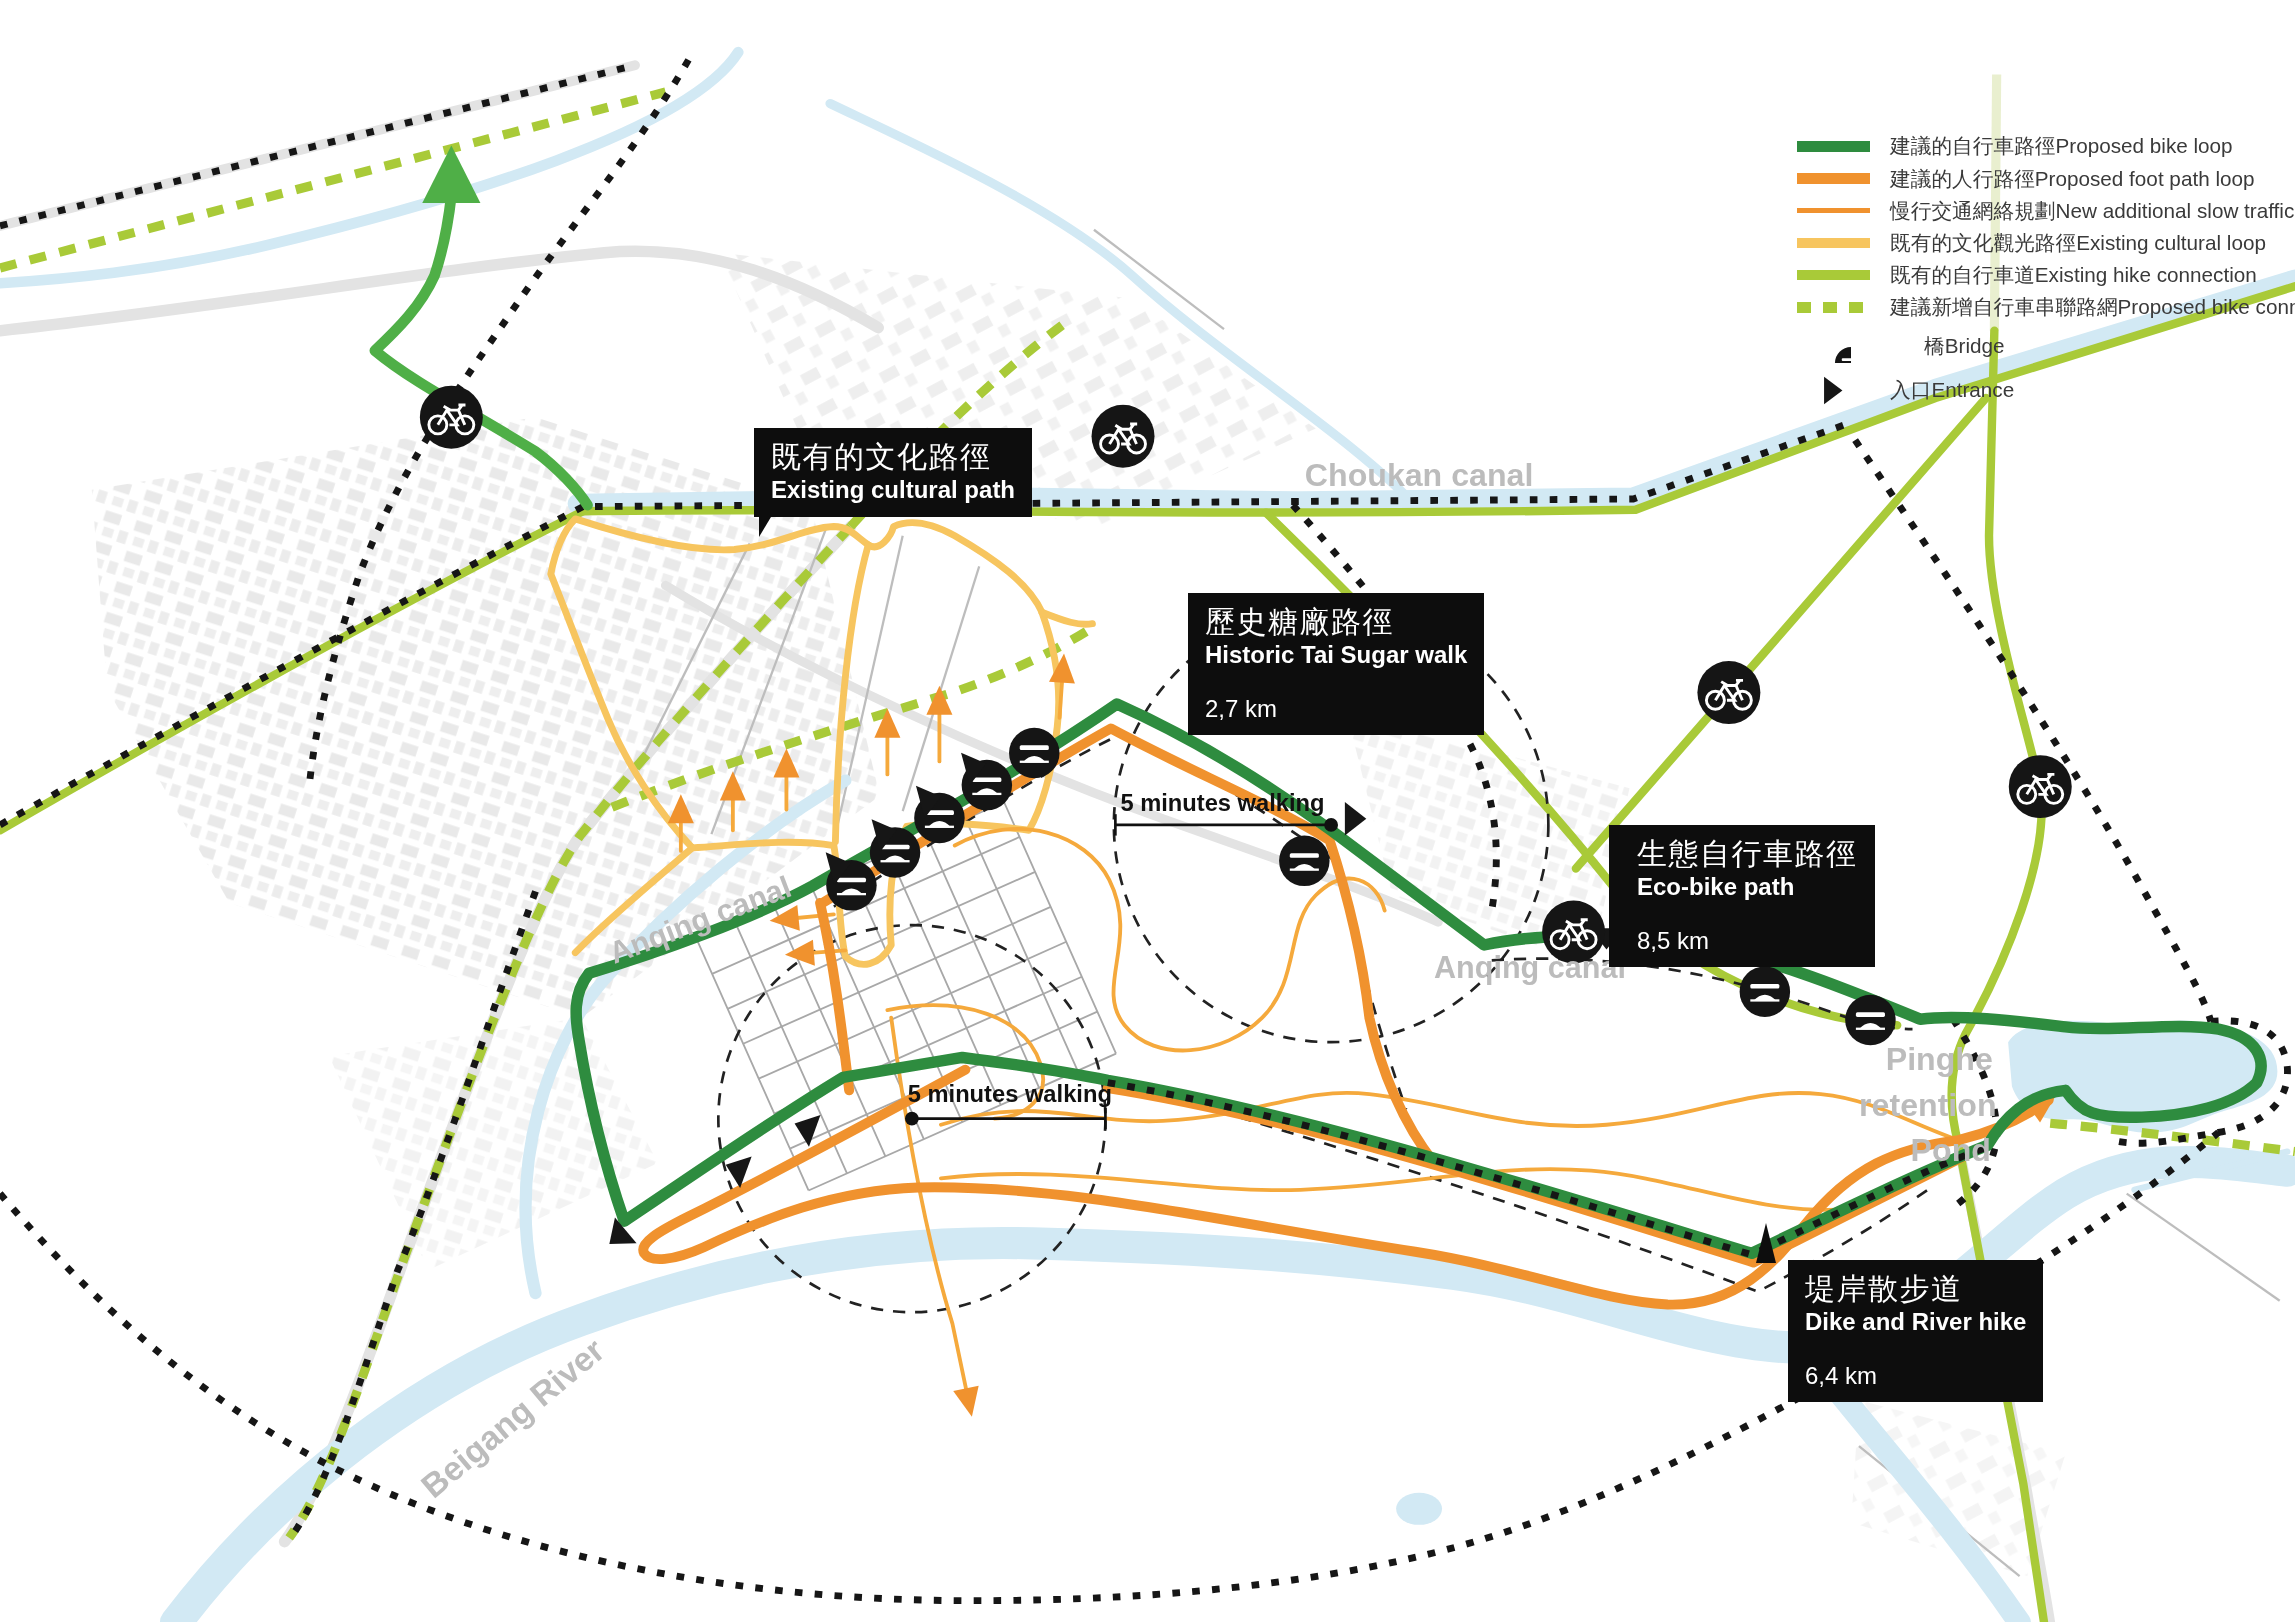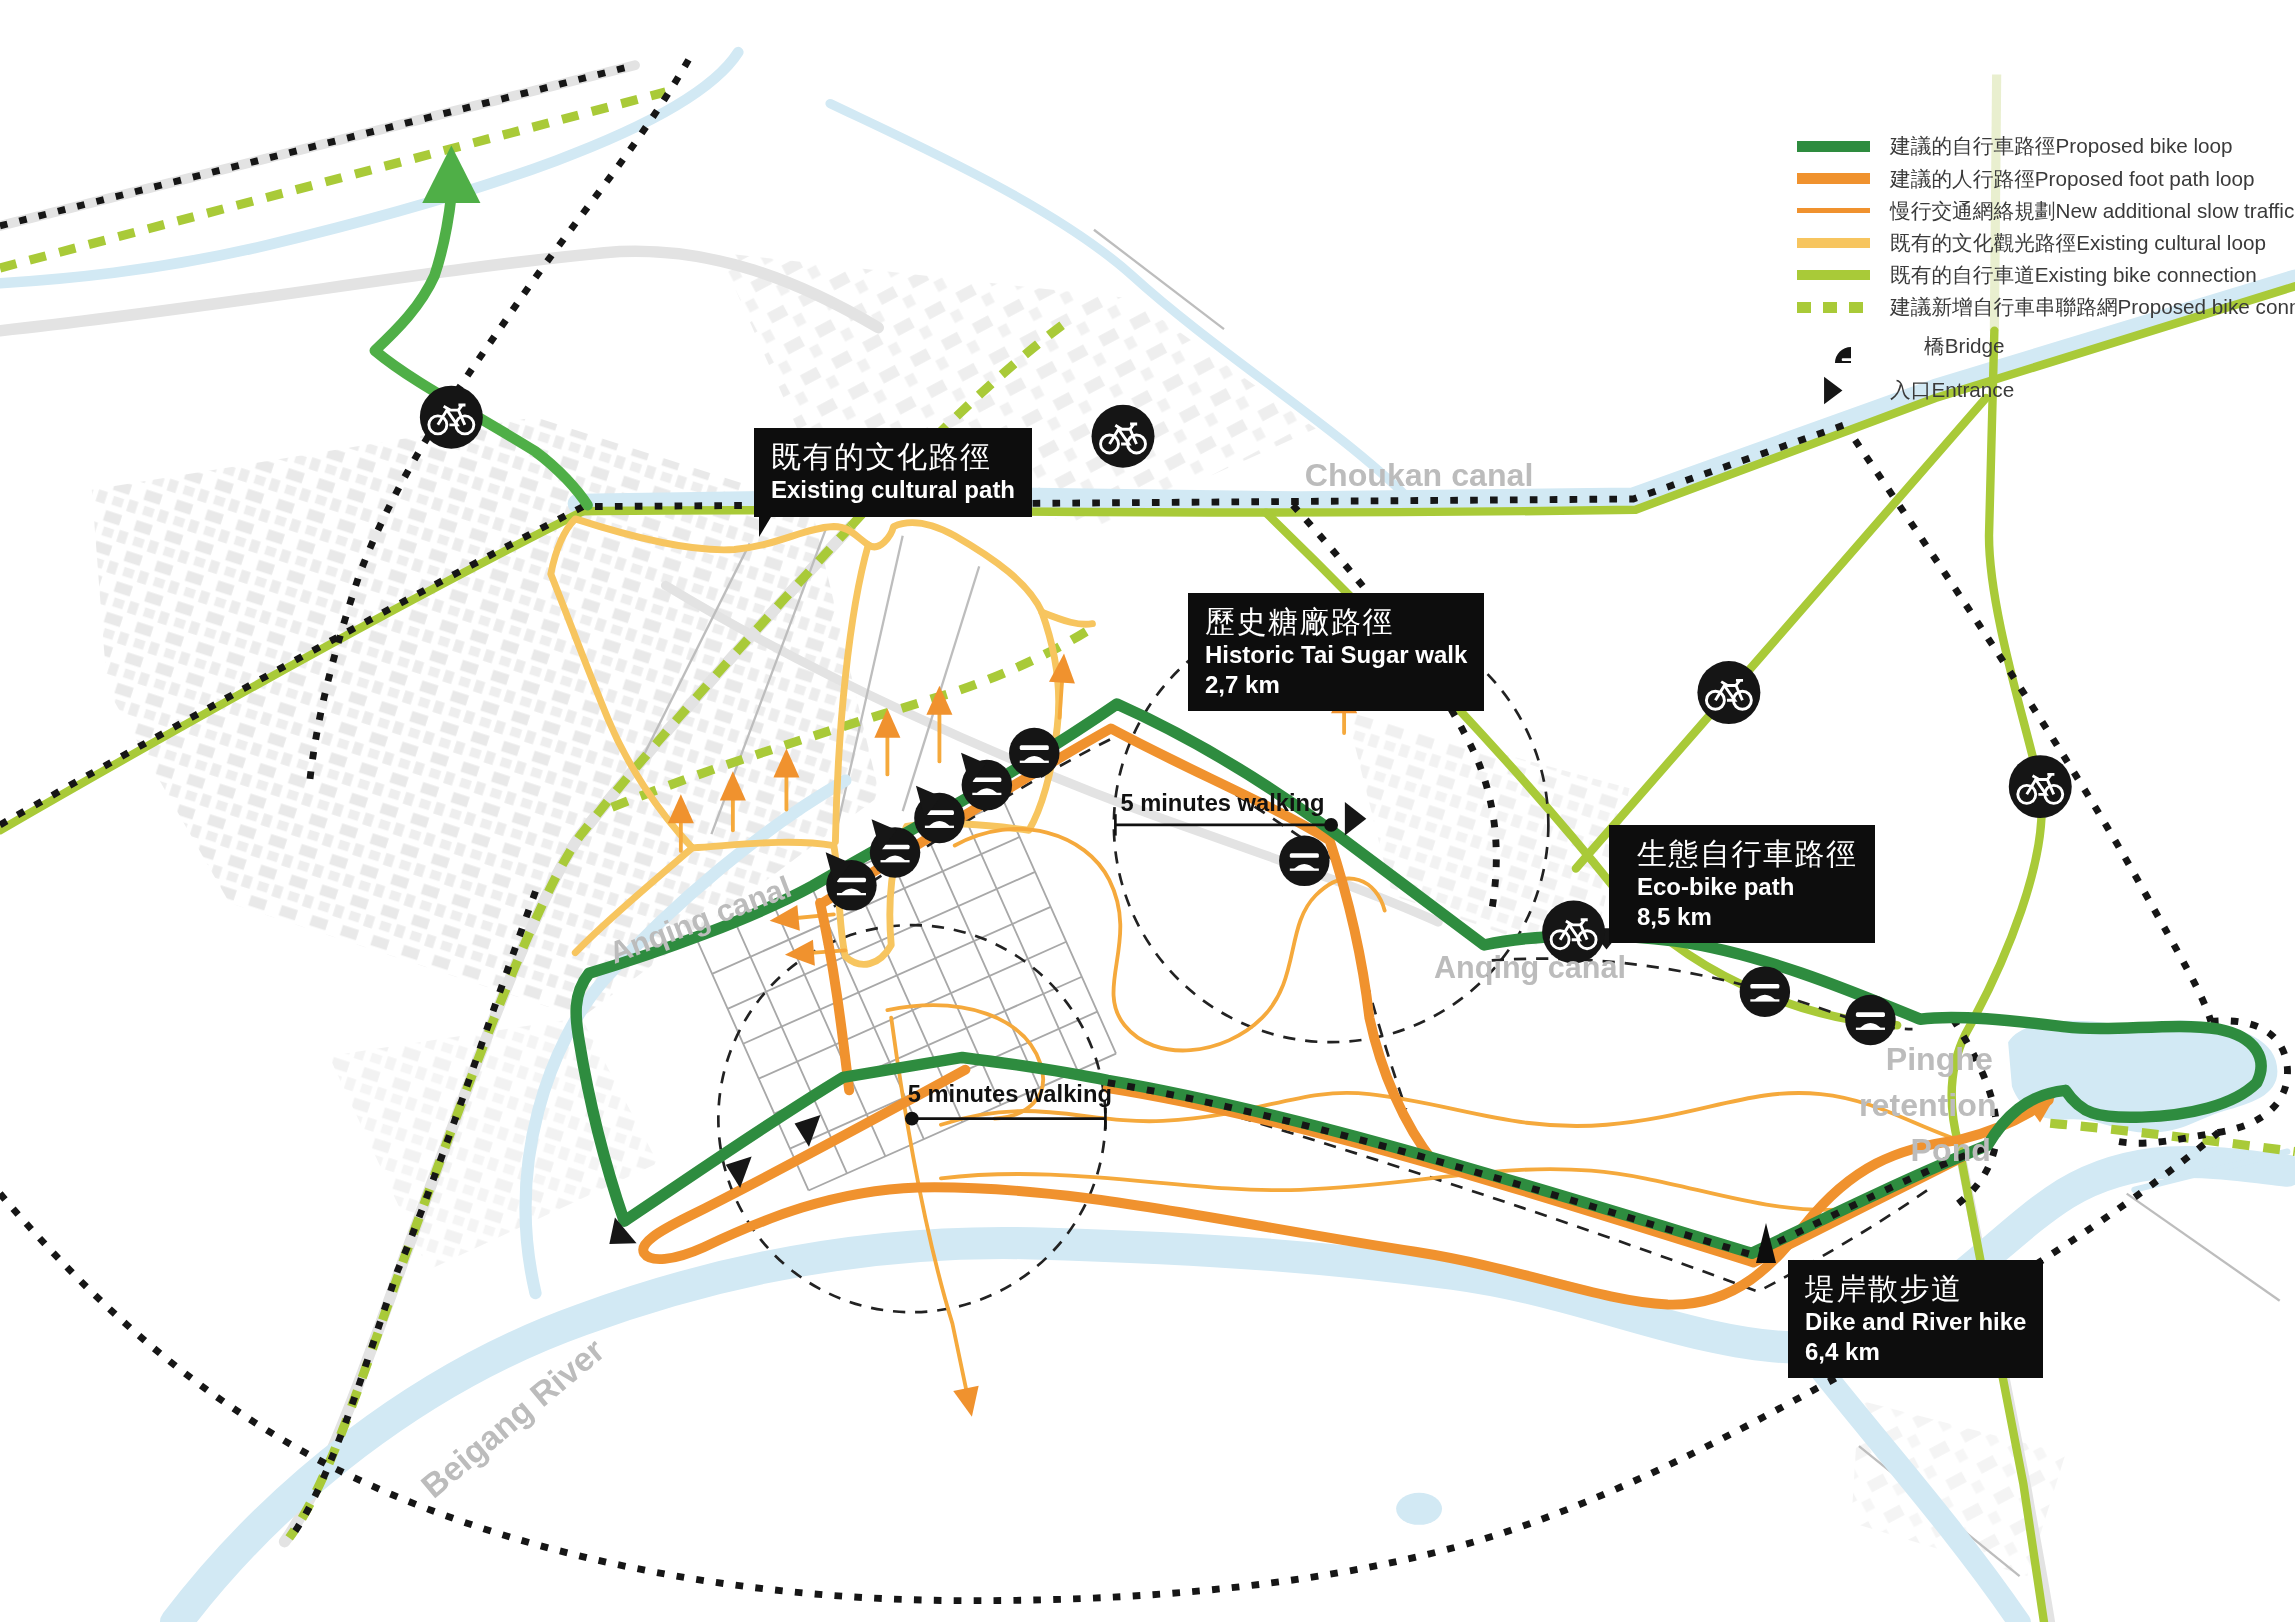--- a/index.html
+++ b/index.html
@@ -24,21 +24,21 @@
   .dkgreen{stroke:var(--dkgreen);fill:none;stroke-width:15;stroke-linecap:round;stroke-linejoin:round;}
   .midgreen{stroke:var(--midgreen);fill:none;stroke-width:14;stroke-linecap:round;stroke-linejoin:round;}
   .canal-name{fill:#bcbcbc;font-weight:bold;font-family:"Liberation Sans",sans-serif;}
   .measure{stroke:#111;stroke-width:3.5;}
   .measure-text{fill:#111;font-weight:bold;font-size:31px;font-family:"Liberation Sans",sans-serif;}
 
   
   .map-label{position:absolute;background:var(--label_bg);color:#fff;padding:10.7px 17px 12.2px 17px;line-height:1.22;}
   .map-label .zh{font-size:30px;font-weight:500;letter-spacing:1.5px;}
   .map-label .en{font-size:24px;font-weight:bold;}
-  .map-label .dist{font-size:24px;font-weight:bold;}
+  .map-label .dist{font-size:24px;font-weight:normal;margin-top:24px;}
   .pointer{position:absolute;width:0;height:0;}
 
   
   .legend{position:absolute;left:1797px;top:136px;width:499px;}
   .legend-row{display:flex;align-items:center;margin-bottom:11.5px;height:20.7px;}
   .legend-swatch{width:73px;flex:0 0 73px;margin-right:20px;display:flex;align-items:center;justify-content:center;}
   .sw-bar{width:73px;}
   .legend-label{font-size:20.7px;color:#3a3a3a;white-space:nowrap;}
   .sw-dash{height:10.7px;width:73px;background:repeating-linear-gradient(90deg,var(--lime) 0 13.8px,transparent 13.8px 26px);}
 </style>
@@ -302,21 +302,21 @@
   <div class="legend-row">
     <span class="legend-swatch">
           <span class="sw-bar" style="height:10px;background:var(--amber);"></span>
         </span>
     <span class="legend-label">既有的文化觀光路徑Existing cultural loop</span>
   </div>
   <div class="legend-row">
     <span class="legend-swatch">
           <span class="sw-bar" style="height:10px;background:var(--lime);"></span>
         </span>
-    <span class="legend-label">既有的自行車道Existing bike connection</span>
+    <span class="legend-label">既有的自行車道Existing hike connection</span>
   </div>
   <div class="legend-row">
     <span class="legend-swatch">
           <span class="sw-dash"></span>
         </span>
     <span class="legend-label">建議新增自行車串聯路網Proposed bike connection</span>
   </div>
   <div class="legend-row" style="height:34px;gap:34px;">
     <span class="legend-swatch">
       <svg width="34" height="34" viewBox="-35 -35 70 70">

